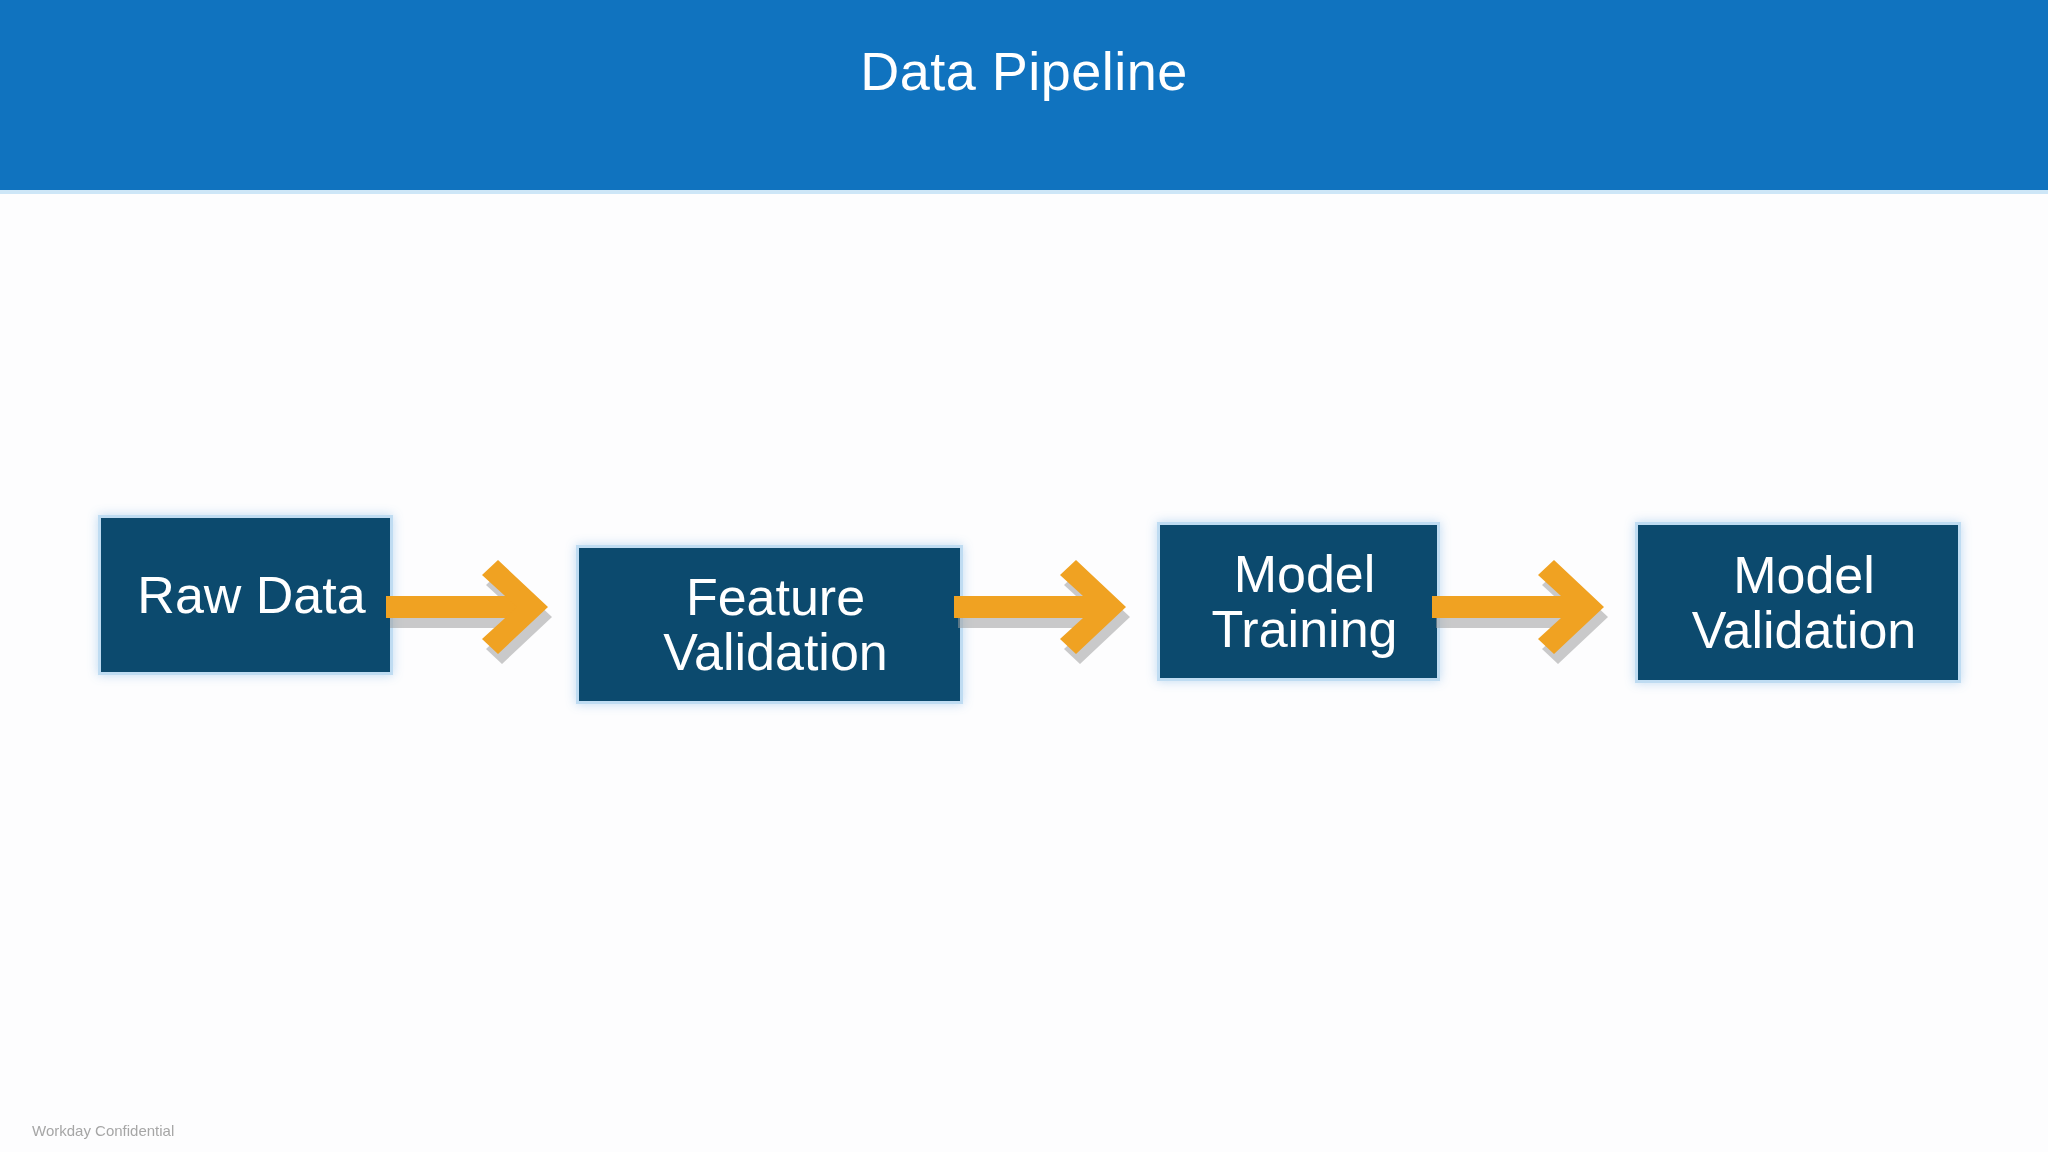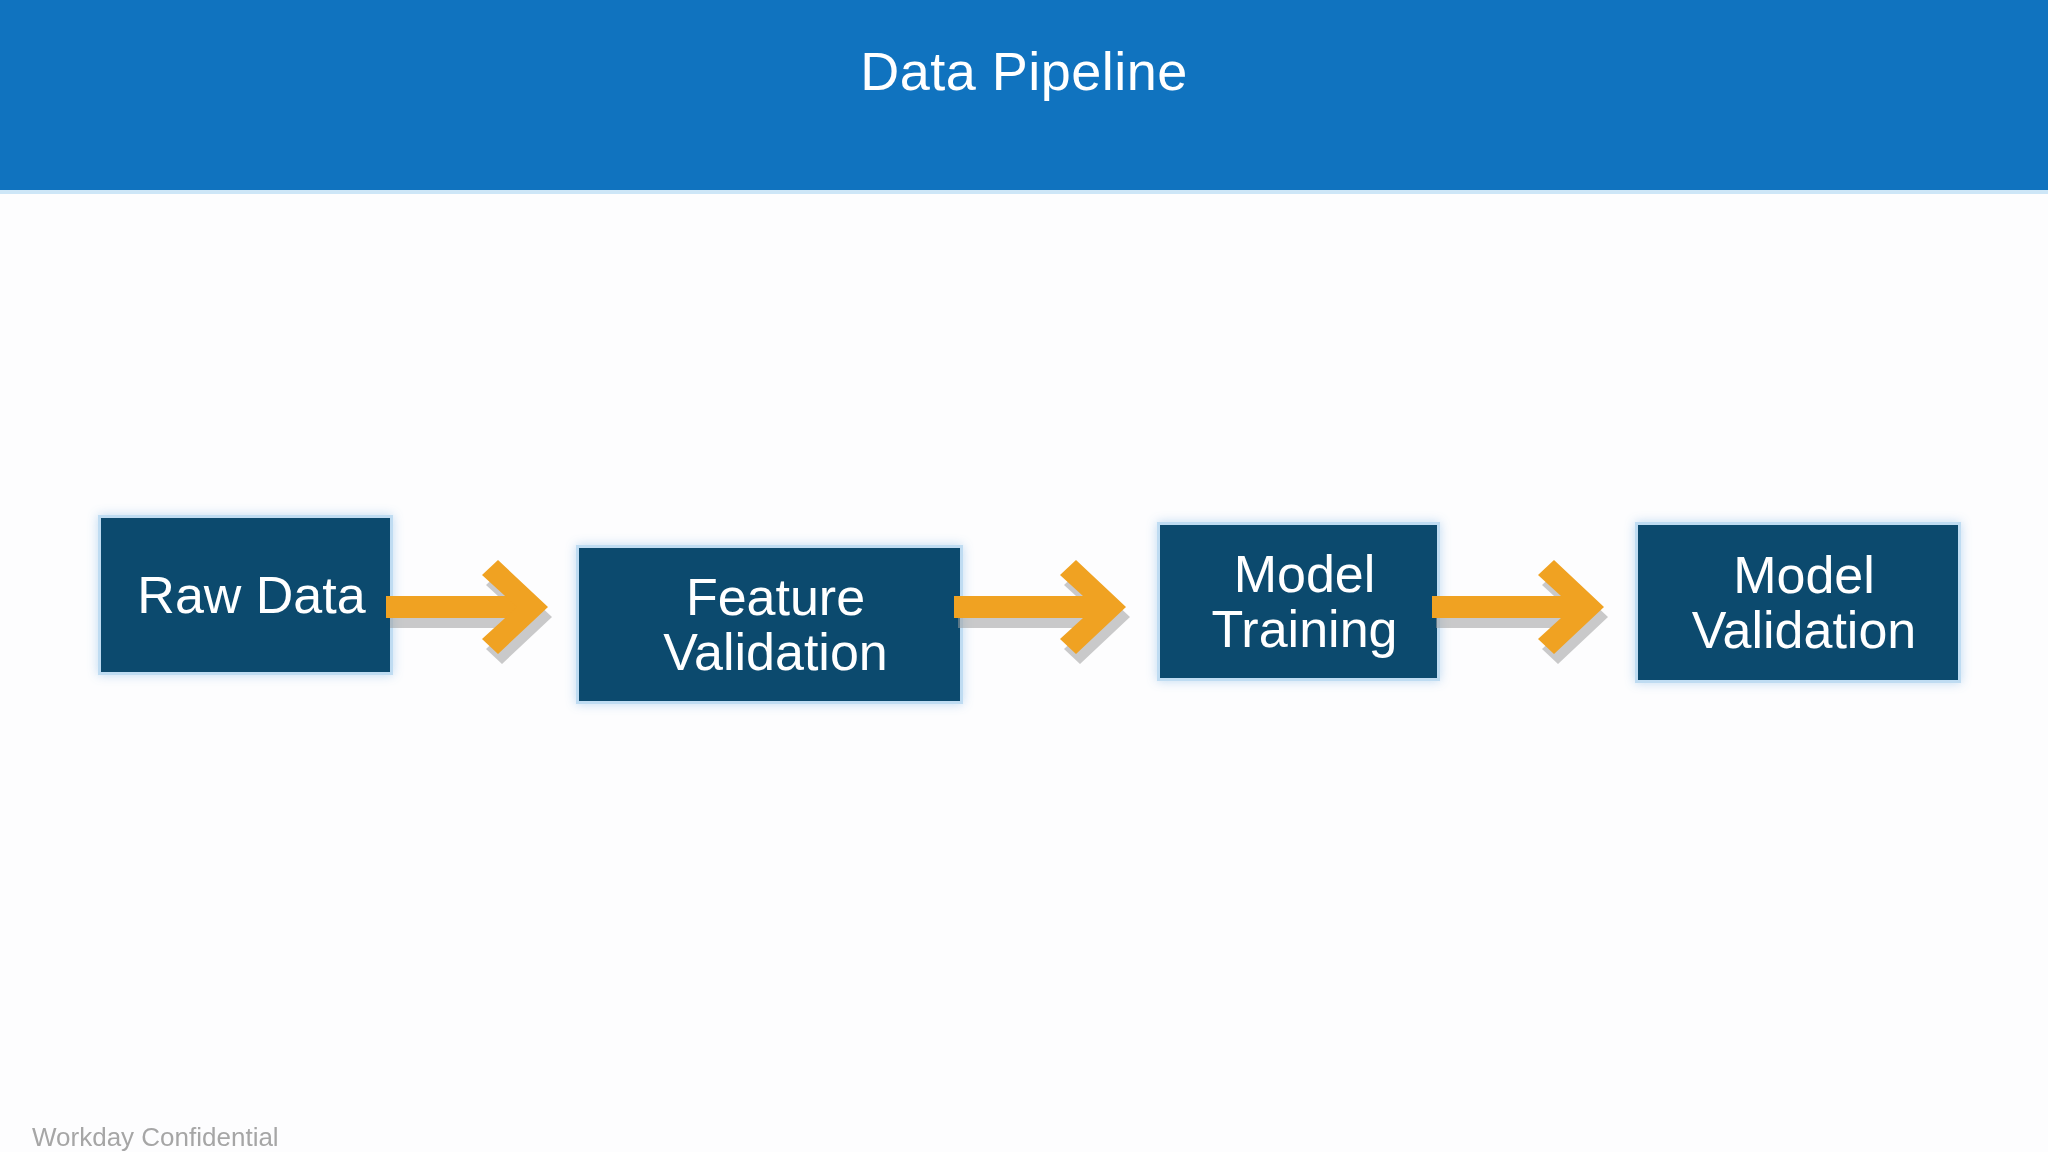--- a/index.html
+++ b/index.html
@@ -99,21 +99,21 @@
   #arrow-1 { left: 386px;  width: 200px; }
   #arrow-2 { left: 954px;  width: 212px; }
   #arrow-3 { left: 1432px; width: 212px; }
 
   
   #footer-confidential {
     position: absolute;
     left: 32px;
     top: 1122px;
     color: #a6a6a6;
-    font-size: 26px;
+    font-size: 15px;
     font-weight: 400;
     white-space: nowrap;
   }
 </style>
 </head>
 <body>
 
 <div id="slide">
 
   <div id="header-band"></div>

